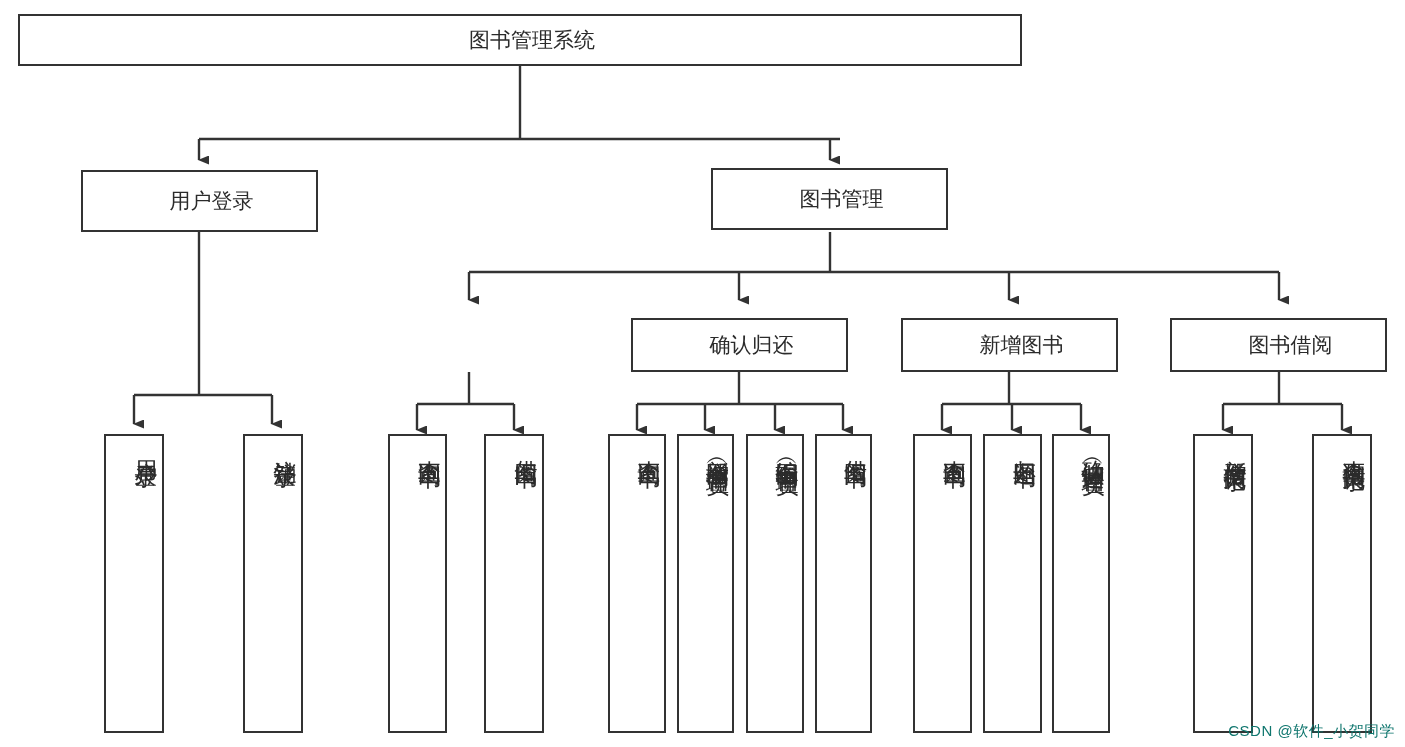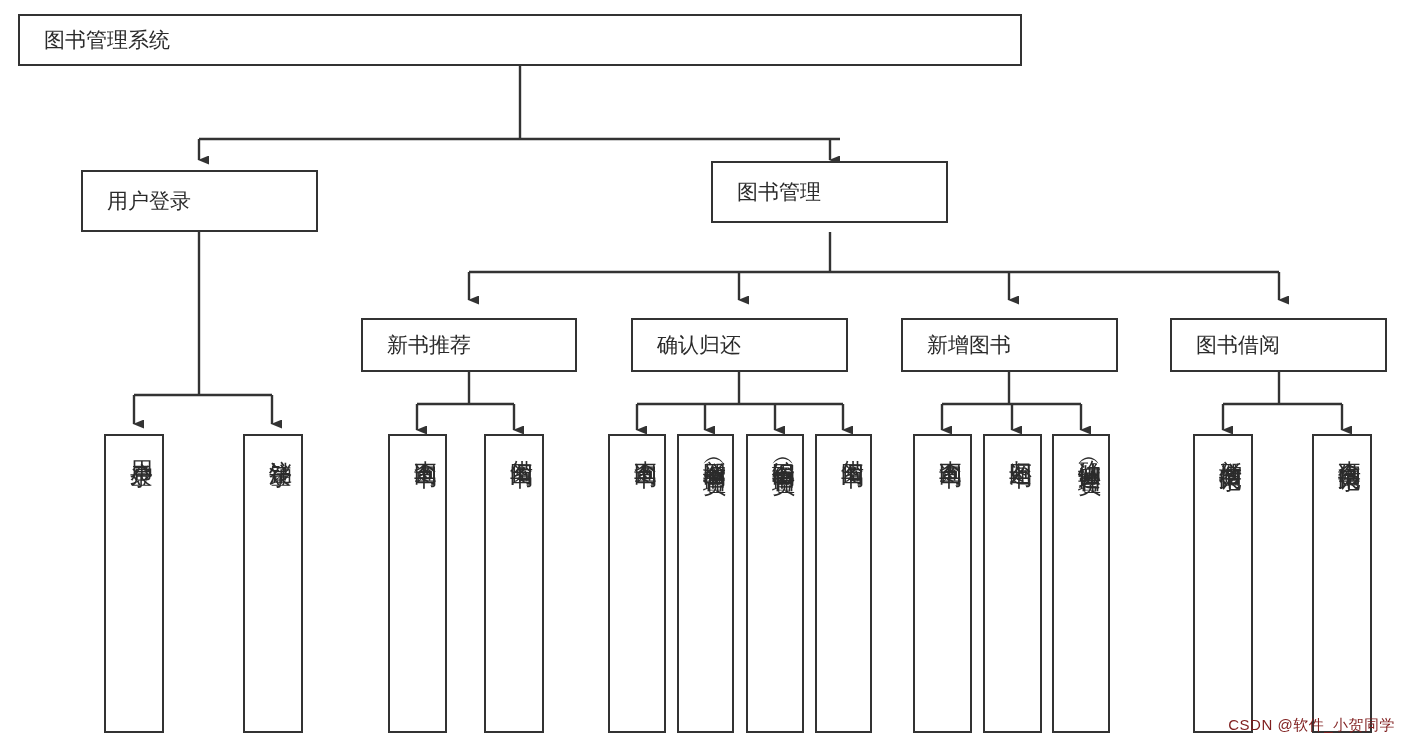--- a/index.html
+++ b/index.html
@@ -26,20 +26,21 @@
     height: 747px;
     pointer-events: none;
   }
   .node {
     position: absolute;
     box-sizing: border-box;
     background: #ffffff;
     border: 2px solid #333333;
     display: flex;
     align-items: center;
+    justify-content: center;
     color: #2b2b2b;
     padding-left: 24px;
   }
   .node .node-label {
     display: block;
     text-align: center;
     line-height: 1.18;
     color: #2b2b2b;
     white-space: nowrap;
   }
@@ -63,23 +64,23 @@
     line-height: 1;
     white-space: normal;
     max-height: 290px;
   }
   .node.v.tall .node-label {
     max-height: 292px;
   }
   #watermark {
     position: absolute;
     right: 10px;
-    bottom: 12px;
+    bottom: 6px;
     font-size: 15px;
-    color: #7f1d1d;
+    color: #0f766e;
     letter-spacing: 0.5px;
     user-select: none;
     white-space: nowrap;
     text-align: center;
   }
 </style>
 </head>
 <body>
 
 <div id="diagram-root">
@@ -135,27 +136,24 @@
   </svg>
 
   <div class="node h root" style="left:18px; top:14px; width:1004px; height:52px;">
     <span class="node-label">图书管理系统</span>
   </div>
 
   <div class="node h" style="left:81px; top:170px; width:237px; height:62px;">
     <span class="node-label">用户登录</span>
   </div>
 
-  <div class="node h" style="left:711px; top:161px; width:237px; height:62px;">
+  <div class="node h" style="left:711px; top:168px; width:237px; height:62px;">
     <span class="node-label">图书管理</span>
   </div>
 
-  <div class="node h" style="left:361px; top:318px; width:216px; height:54px;">
-    <span class="node-label">新书推荐</span>
-  </div>
 
   <div class="node h" style="left:631px; top:318px; width:217px; height:54px;">
     <span class="node-label">确认归还</span>
   </div>
 
   <div class="node h" style="left:901px; top:318px; width:217px; height:54px;">
     <span class="node-label">新增图书</span>
   </div>
 
   <div class="node h" style="left:1170px; top:318px; width:217px; height:54px;">

